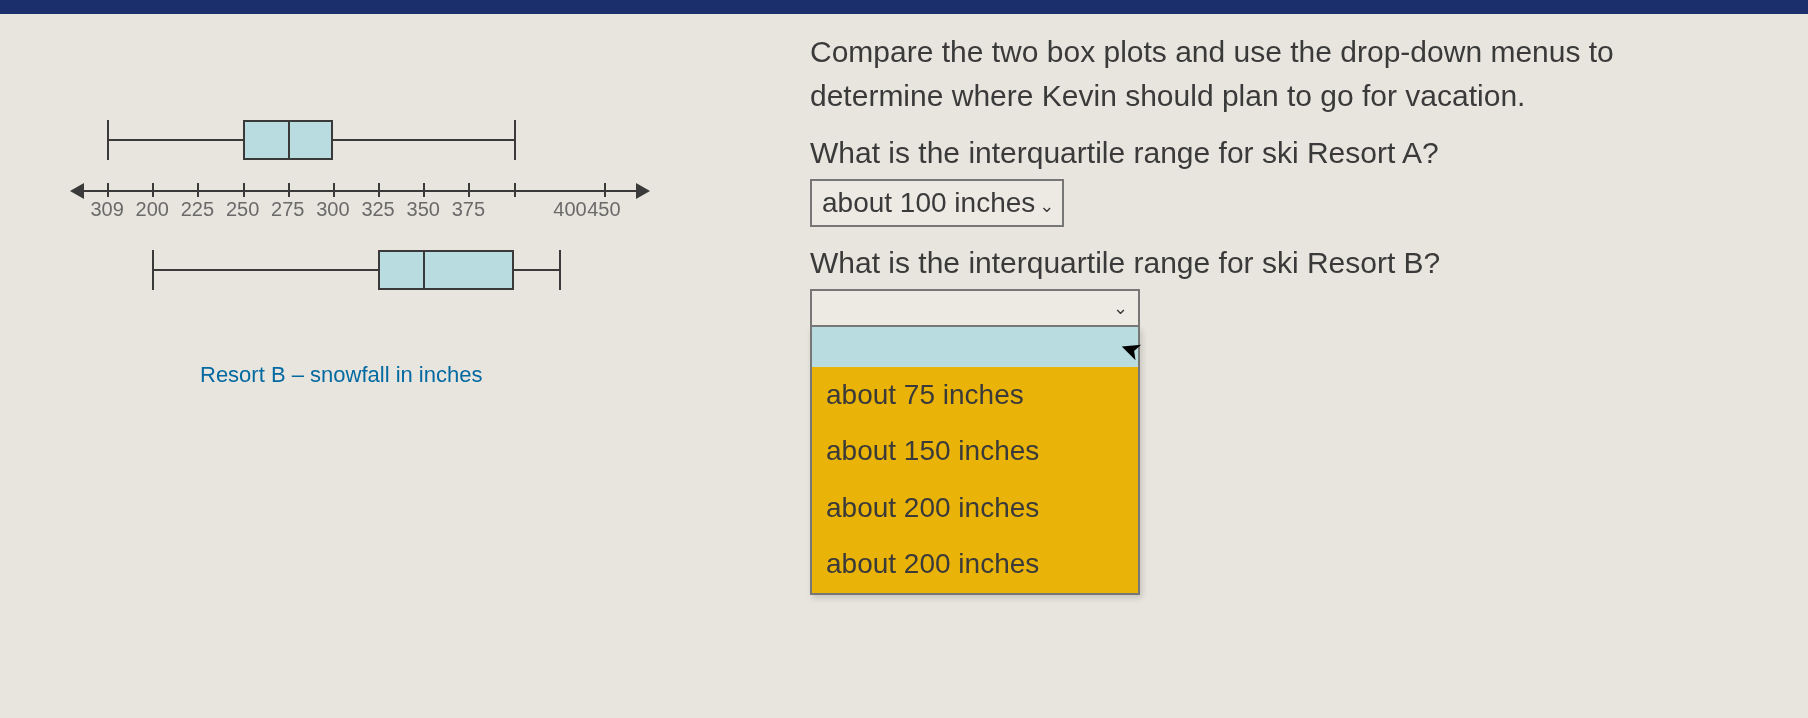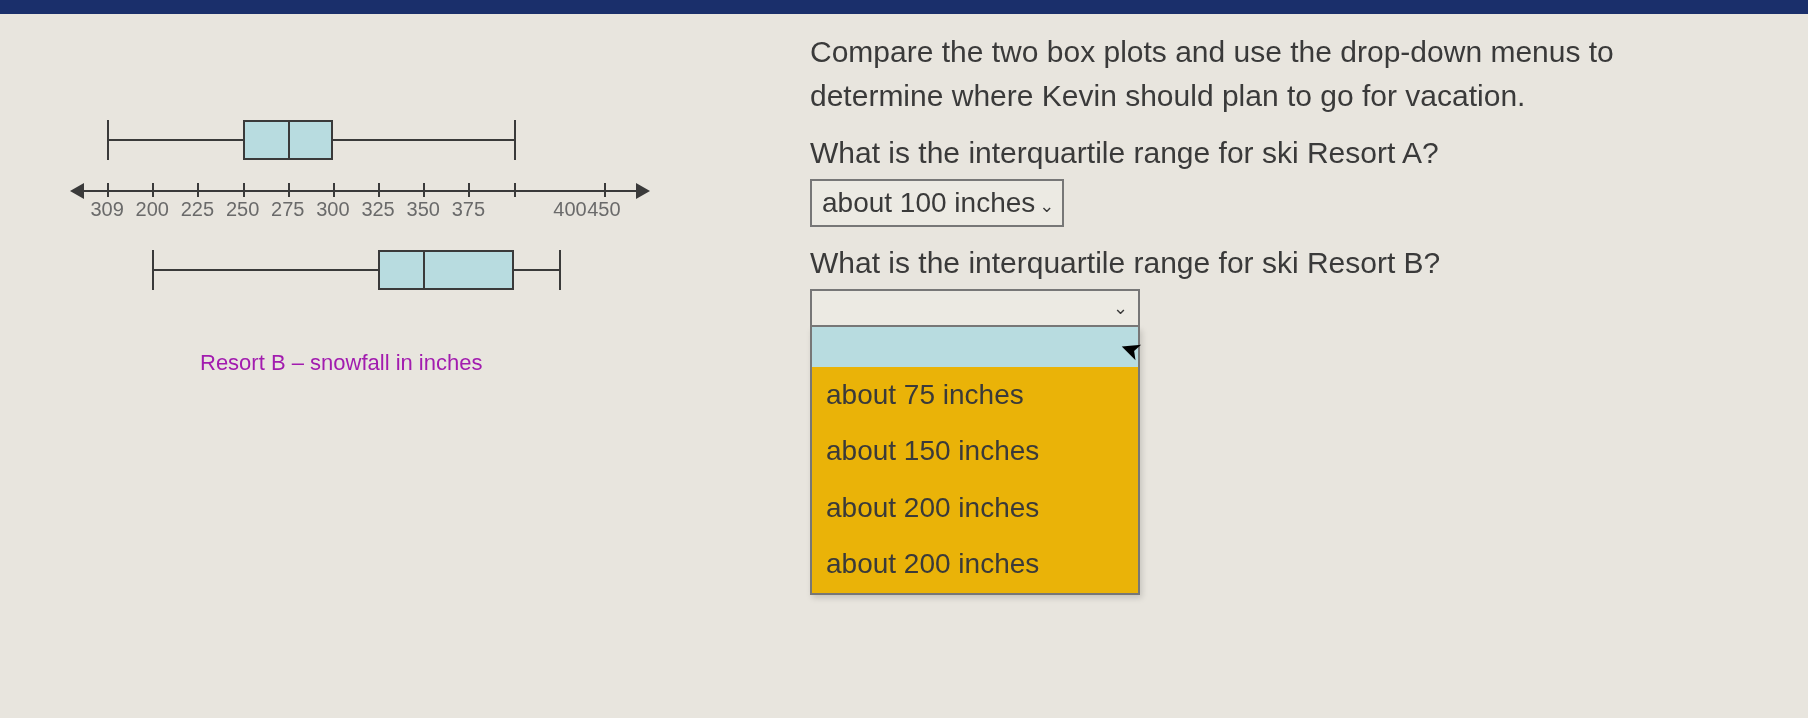--- a/index.html
+++ b/index.html
@@ -112,22 +112,23 @@
     border: 2px solid #3a3a3a;
   }
   .median {
     position: absolute;
     top: 10px;
     width: 2px;
     height: 40px;
     background: #3a3a3a;
   }
   .below-title {
+    margin-top: 12px;
     font-size: 22px;
-    color: #a21caf;
+    color: #0369a1;
     padding-left: 120px;
   }
   .q-block { margin-top: 14px; }
   .dropdown-closed {
     display: inline-block;
     border: 2px solid #777;
     background: #eceae3;
     font-size: 28px;
     color: #3a3a3a;
     padding: 2px 8px 2px 10px;

